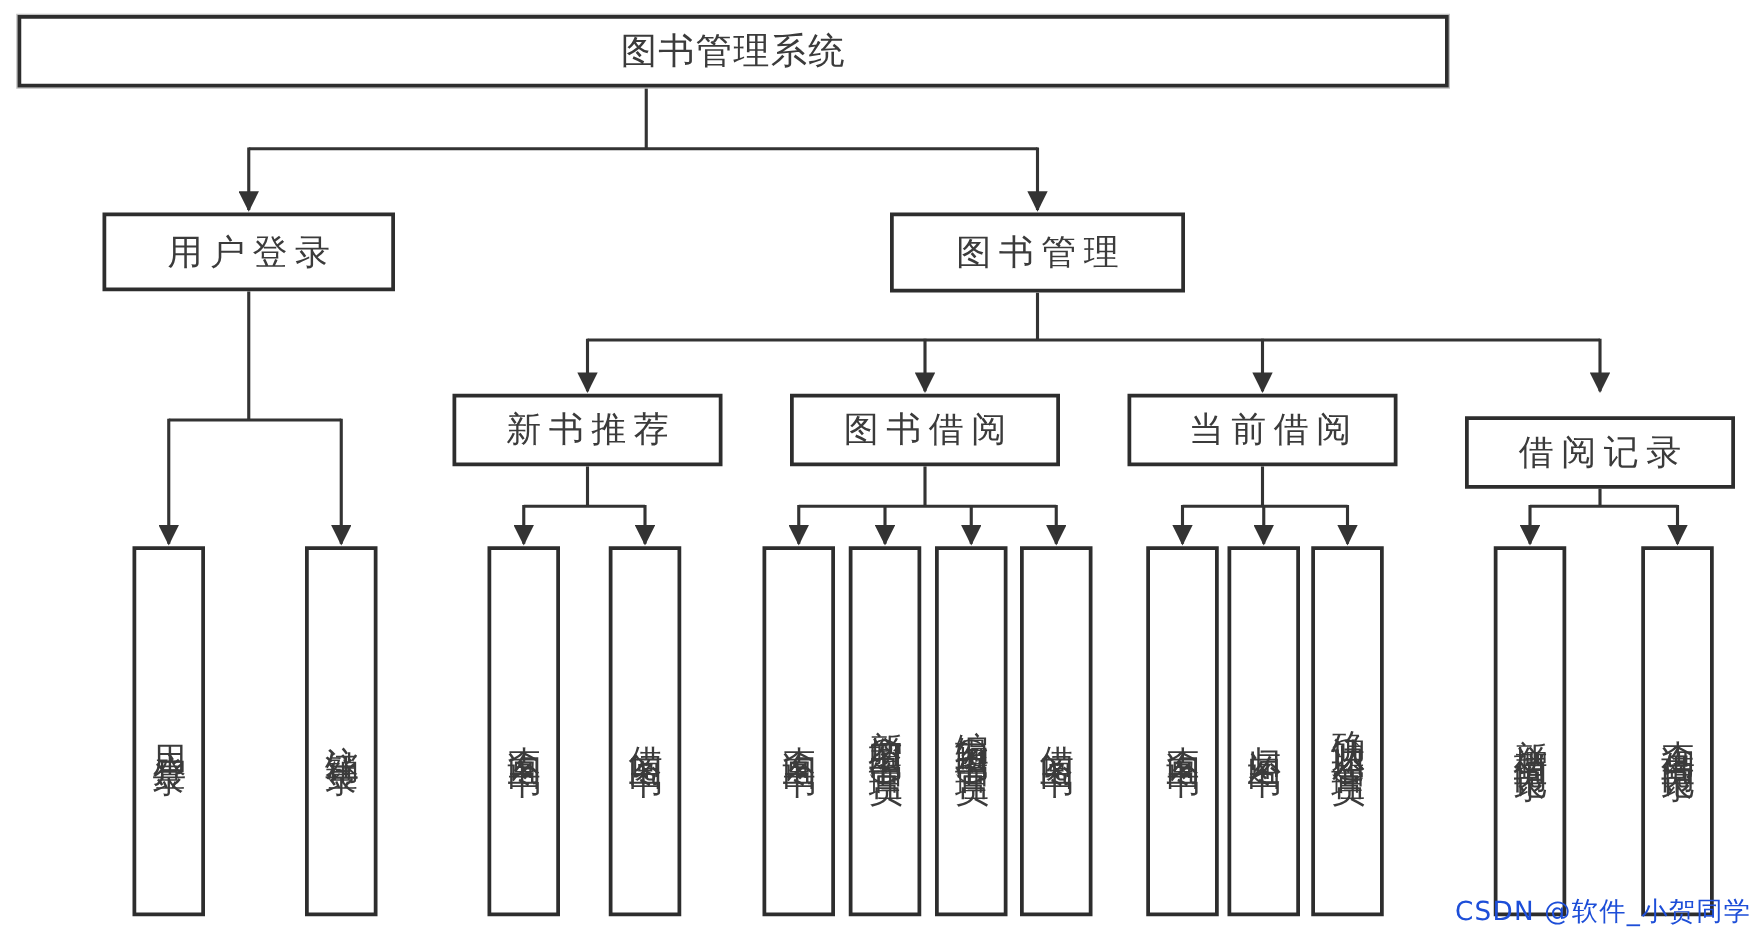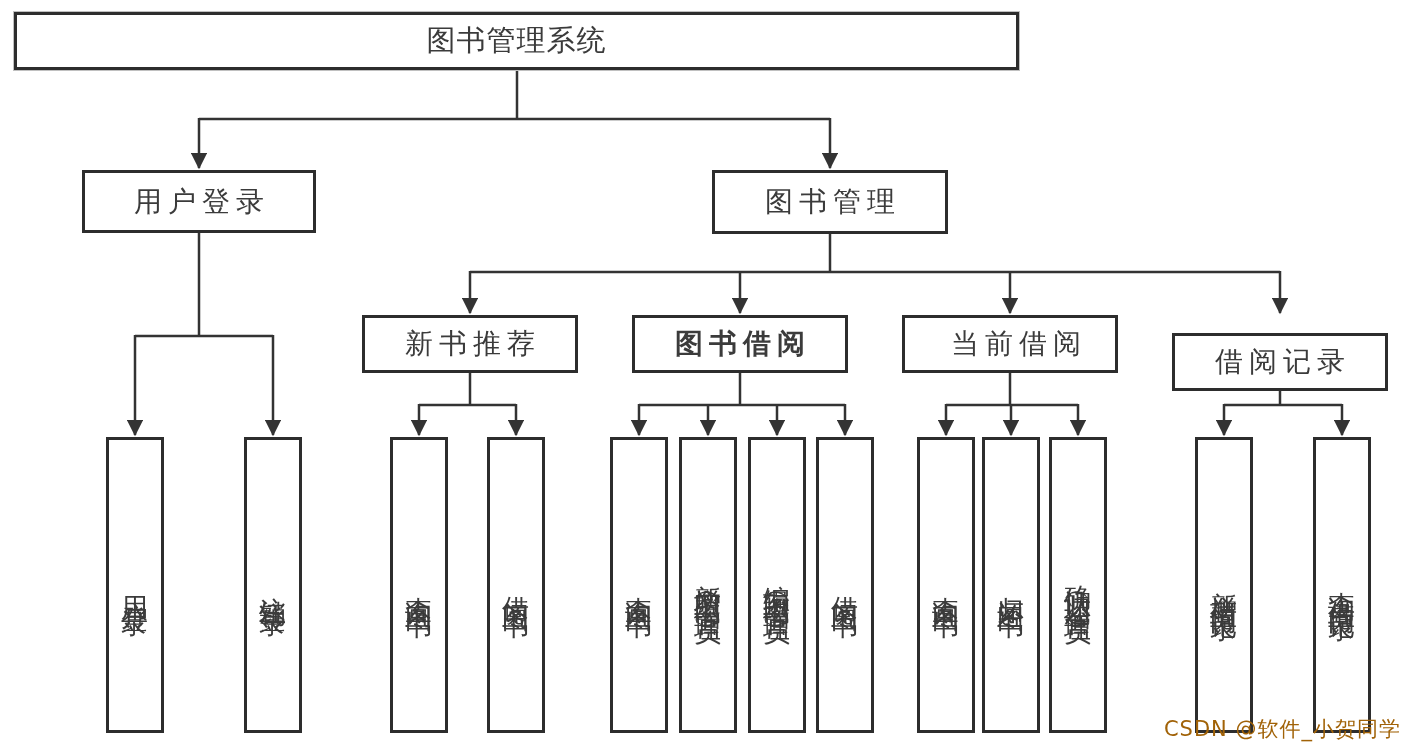--- a/index.html
+++ b/index.html
@@ -52,21 +52,21 @@
     letter-spacing: 5px;
     line-height: 1;
     white-space: nowrap;
   }
   .watermark {
     position: absolute;
     right: 4px;
     bottom: 4px;
     z-index: 3;
     font-size: 21px;
-    color: #a16207;
+    color: #1d4ed8;
     letter-spacing: 1px;
     white-space: nowrap;
   }
 </style>
 </head>
 <body>
 
 <div class="canvas">
 
   <svg class="lines" viewBox="0 0 1405 747" xmlns="http://www.w3.org/2000/svg">
@@ -126,35 +126,35 @@
 
       <g>
         <path d="M1280,373 V405"></path>
         <path d="M1224,405 H1342"></path>
         <path d="M1224,404 V435" marker-end="url(#arrow)"></path>
         <path d="M1342,404 V435" marker-end="url(#arrow)"></path>
       </g>
     </g>
   </svg>
 
-  <div class="node node-root" style="left:14px; top:12px; width:1005px; height:58px;">
+  <div class="node node-root" style="left:14px; top:12px; width:1145px; height:58px;">
     <span class="lbl">图书管理系统</span>
   </div>
 
   <div class="node node-h" style="left:82px; top:170px; width:234px; height:63px;">
     <span class="lbl">用户登录</span>
   </div>
   <div class="node node-h" style="left:712px; top:170px; width:236px; height:64px;">
     <span class="lbl">图书管理</span>
   </div>
 
   <div class="node node-h" style="left:362px; top:315px; width:216px; height:58px;">
     <span class="lbl">新书推荐</span>
   </div>
-  <div class="node node-h" style="left:632px; top:315px; width:216px; height:58px;font-weight:bold;">
+  <div class="node node-h" style="left:632px; top:315px; width:216px; height:58px;">
     <span class="lbl">图书借阅</span>
   </div>
   <div class="node node-h" style="left:902px; top:315px; width:216px; height:58px;padding-left:12px;">
     <span class="lbl">当前借阅</span>
   </div>
   <div class="node node-h" style="left:1172px; top:315px; width:216px; height:58px;margin-top:18px;">
     <span class="lbl">借阅记录</span>
   </div>
 
   <div class="node node-v" style="left:106px; top:437px; width:58px; height:296px;">

